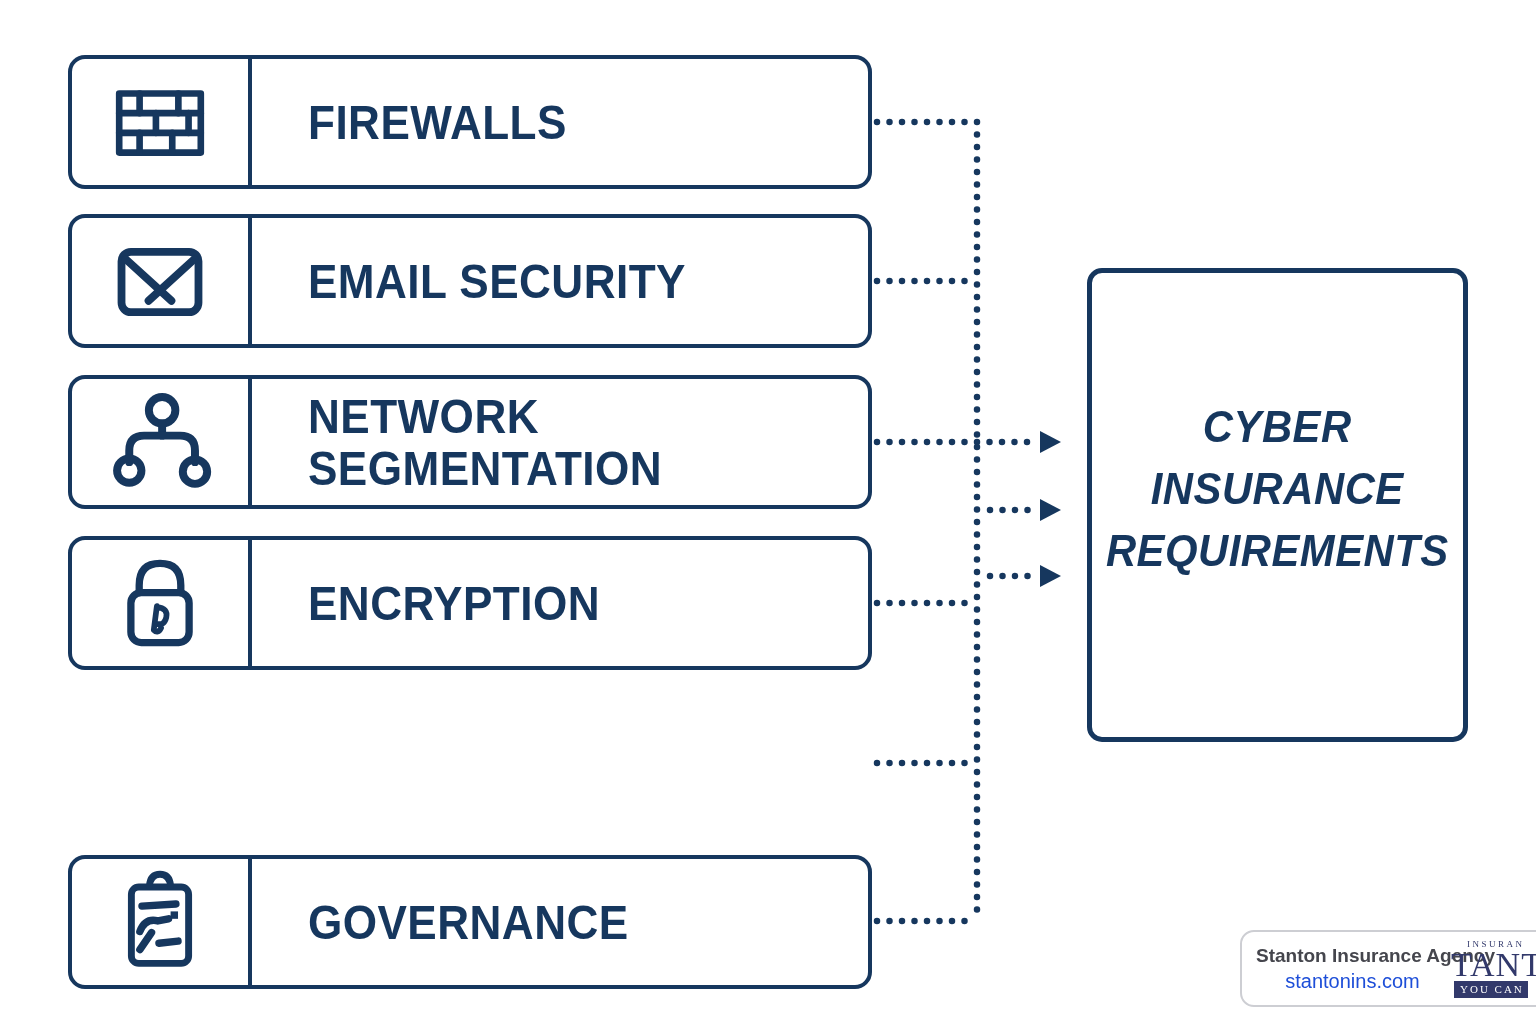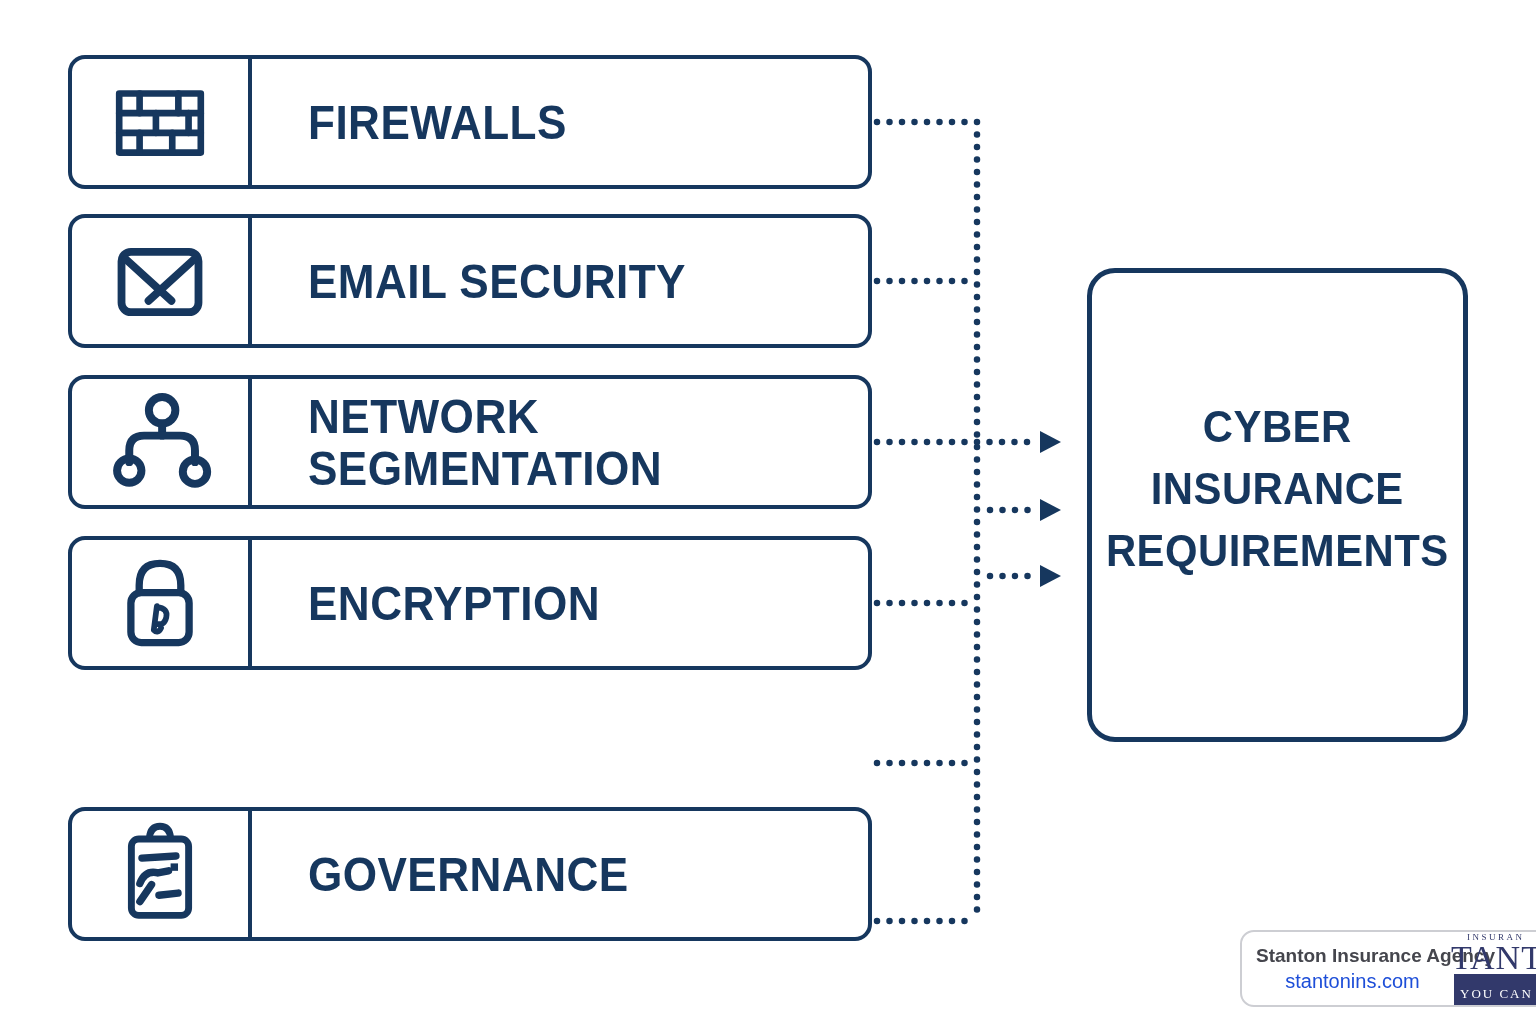--- a/index.html
+++ b/index.html
@@ -42,24 +42,24 @@
     white-space: pre-line;
     transform: scaleX(0.9);
     transform-origin: left center;
   }
 
   .target-box {
     position: absolute;
     left: 1087px; top: 268px;
     width: 381px; height: 474px;
     border: 5px solid #16375e;
-    border-radius: 28px;
+    border-radius: 15px;
     background: #ffffff;
     box-sizing: border-box;
-    display: flex; align-items: center; justify-content: center;
+    display: flex; align-items: center; justify-content: center; font-style: italic;
   }
   .target-label {
     color: #16375e;
     font-weight: bold;
     font-size: 45px;
     line-height: 1.38;
     letter-spacing: 0.5px;
     white-space: pre-line;
     text-align: center;
     transform: scaleX(0.93) translateY(-16px);
@@ -98,22 +98,22 @@
     font-size: 9px; letter-spacing: 2.5px; white-space: nowrap;
     margin-left: 9px;
   }
   .logo-main {
     font-size: 34px; line-height: 0.95; white-space: nowrap;
     margin-left: -7px;
     letter-spacing: 1px;
   }
   .logo-banner {
     background: #32396b; color: #ffffff;
-    font-size: 13px; letter-spacing: 2px; white-space: nowrap;
-    padding: 12px 4px 3px 6px;
+    font-size: 11px; letter-spacing: 2px; white-space: nowrap;
+    padding: 2px 4px 3px 6px;
     margin-left: -4px;
   }
 
   .icon-svg { stroke: #16375e; fill: none; stroke-linecap: round; stroke-linejoin: round; }
 </style>
 </head>
 <body>
 
 <div class="stage">
 
@@ -187,21 +187,21 @@
         <circle cx="83" cy="78" r="11.5"></circle>
       </svg>
     </div>
     <div class="label-cell">
       <span class="item-label">NETWORK
 SEGMENTATION</span>
     </div>
   </div>
 
 
-  <div class="item-box" style="top:807px">
+  <div class="item-box" style="top:855px">
     <div class="icon-cell">
       <svg class="icon-svg" width="106" height="106" viewBox="0 0 100 100" stroke-width="6.5">
         <rect x="23" y="17" width="54" height="72" rx="7"></rect>
         <path d="M40 16 Q41 5 50 5 Q59 5 60 16"></path>
         <path d="M33 35 L65 33" stroke-width="7"></path>
         <rect x="60" y="40" width="7" height="7" fill="#16375e" stroke="none"></rect>
         <path d="M31 59 Q36 46 48 49 L58 47" stroke-width="7"></path>
         <path d="M31 76 L42 60" stroke-width="7"></path>
         <path d="M49 70 L67 68" stroke-width="7"></path>
       </svg>

